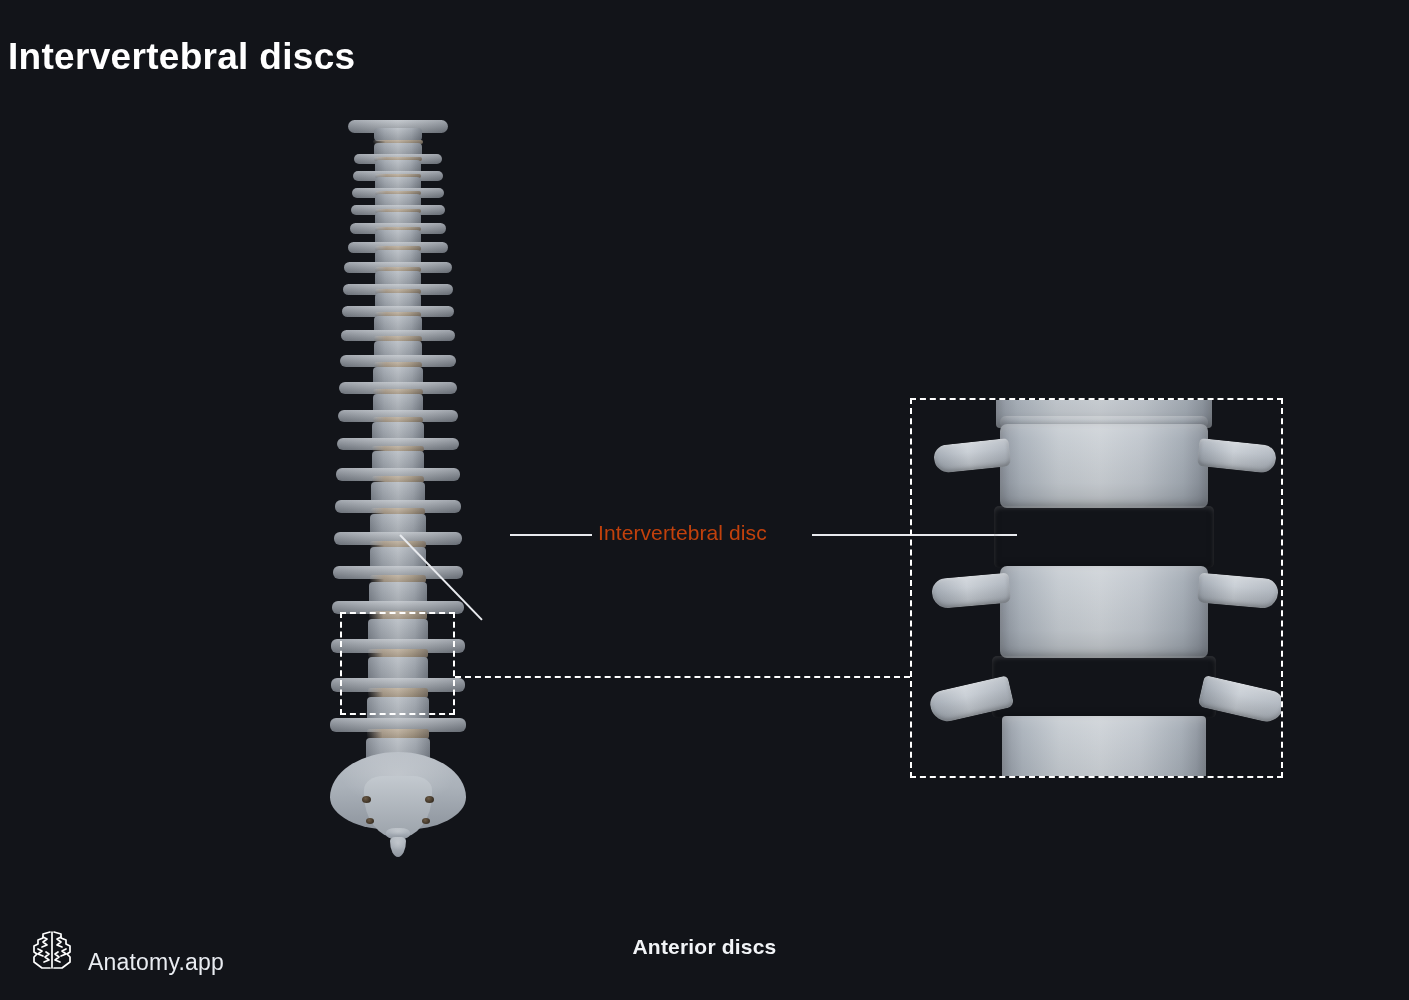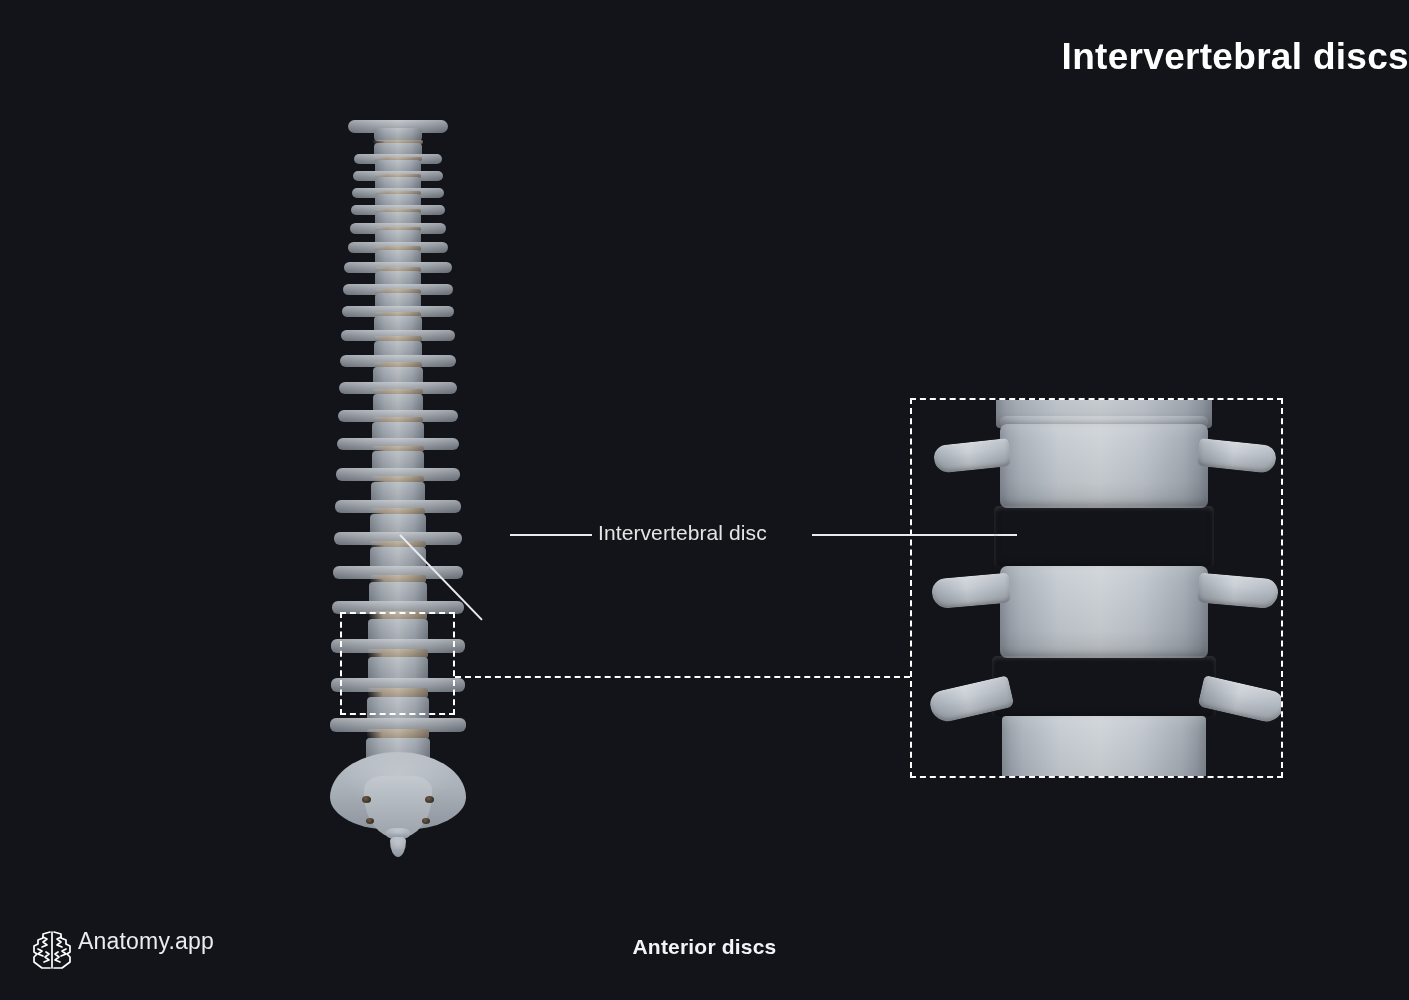--- a/index.html
+++ b/index.html
@@ -8,51 +8,51 @@
     background:#121419;
     font-family:"Liberation Sans", sans-serif;
     overflow:hidden;
     position:relative;
   }
   #stage{position:absolute;inset:0;}
 
   
   .title{
     position:absolute;left:8px;right:0;top:36px;
-    text-align:right;
+    text-align:left;
     color:#ffffff;
     font-size:37px;
     font-weight:bold;
     letter-spacing:0.3px;
   }
 
   
   .view-caption{
     position:absolute;left:0;right:0;top:935px;
     text-align:center;
     color:#f2f4f7;
     font-size:21px;
     font-weight:bold;
     letter-spacing:0.2px;
   }
 
   
   .logo{
     position:absolute;left:30px;top:928px;
-    display:flex;align-items:flex-start;gap:4px;
+    display:flex;align-items:flex-end;gap:14px;
   }
   .logo-text{
     color:#e9ecf1;font-size:23px;letter-spacing:0.2px;
   }
 
   
   .disc-label{
     position:absolute;
     left:598px;top:521px;
-    color:#e5e5e5;
+    color:#c2410c;
     font-size:21px;
     white-space:nowrap;
     letter-spacing:0.1px;
   }
 
   
   .leader{position:absolute;background:#e8eaee;}
   .leader-left-h{left:510px;top:534px;width:82px;height:2px;}
   .leader-right-h{left:812px;top:534px;width:205px;height:2px;}
   .leader-diag{

